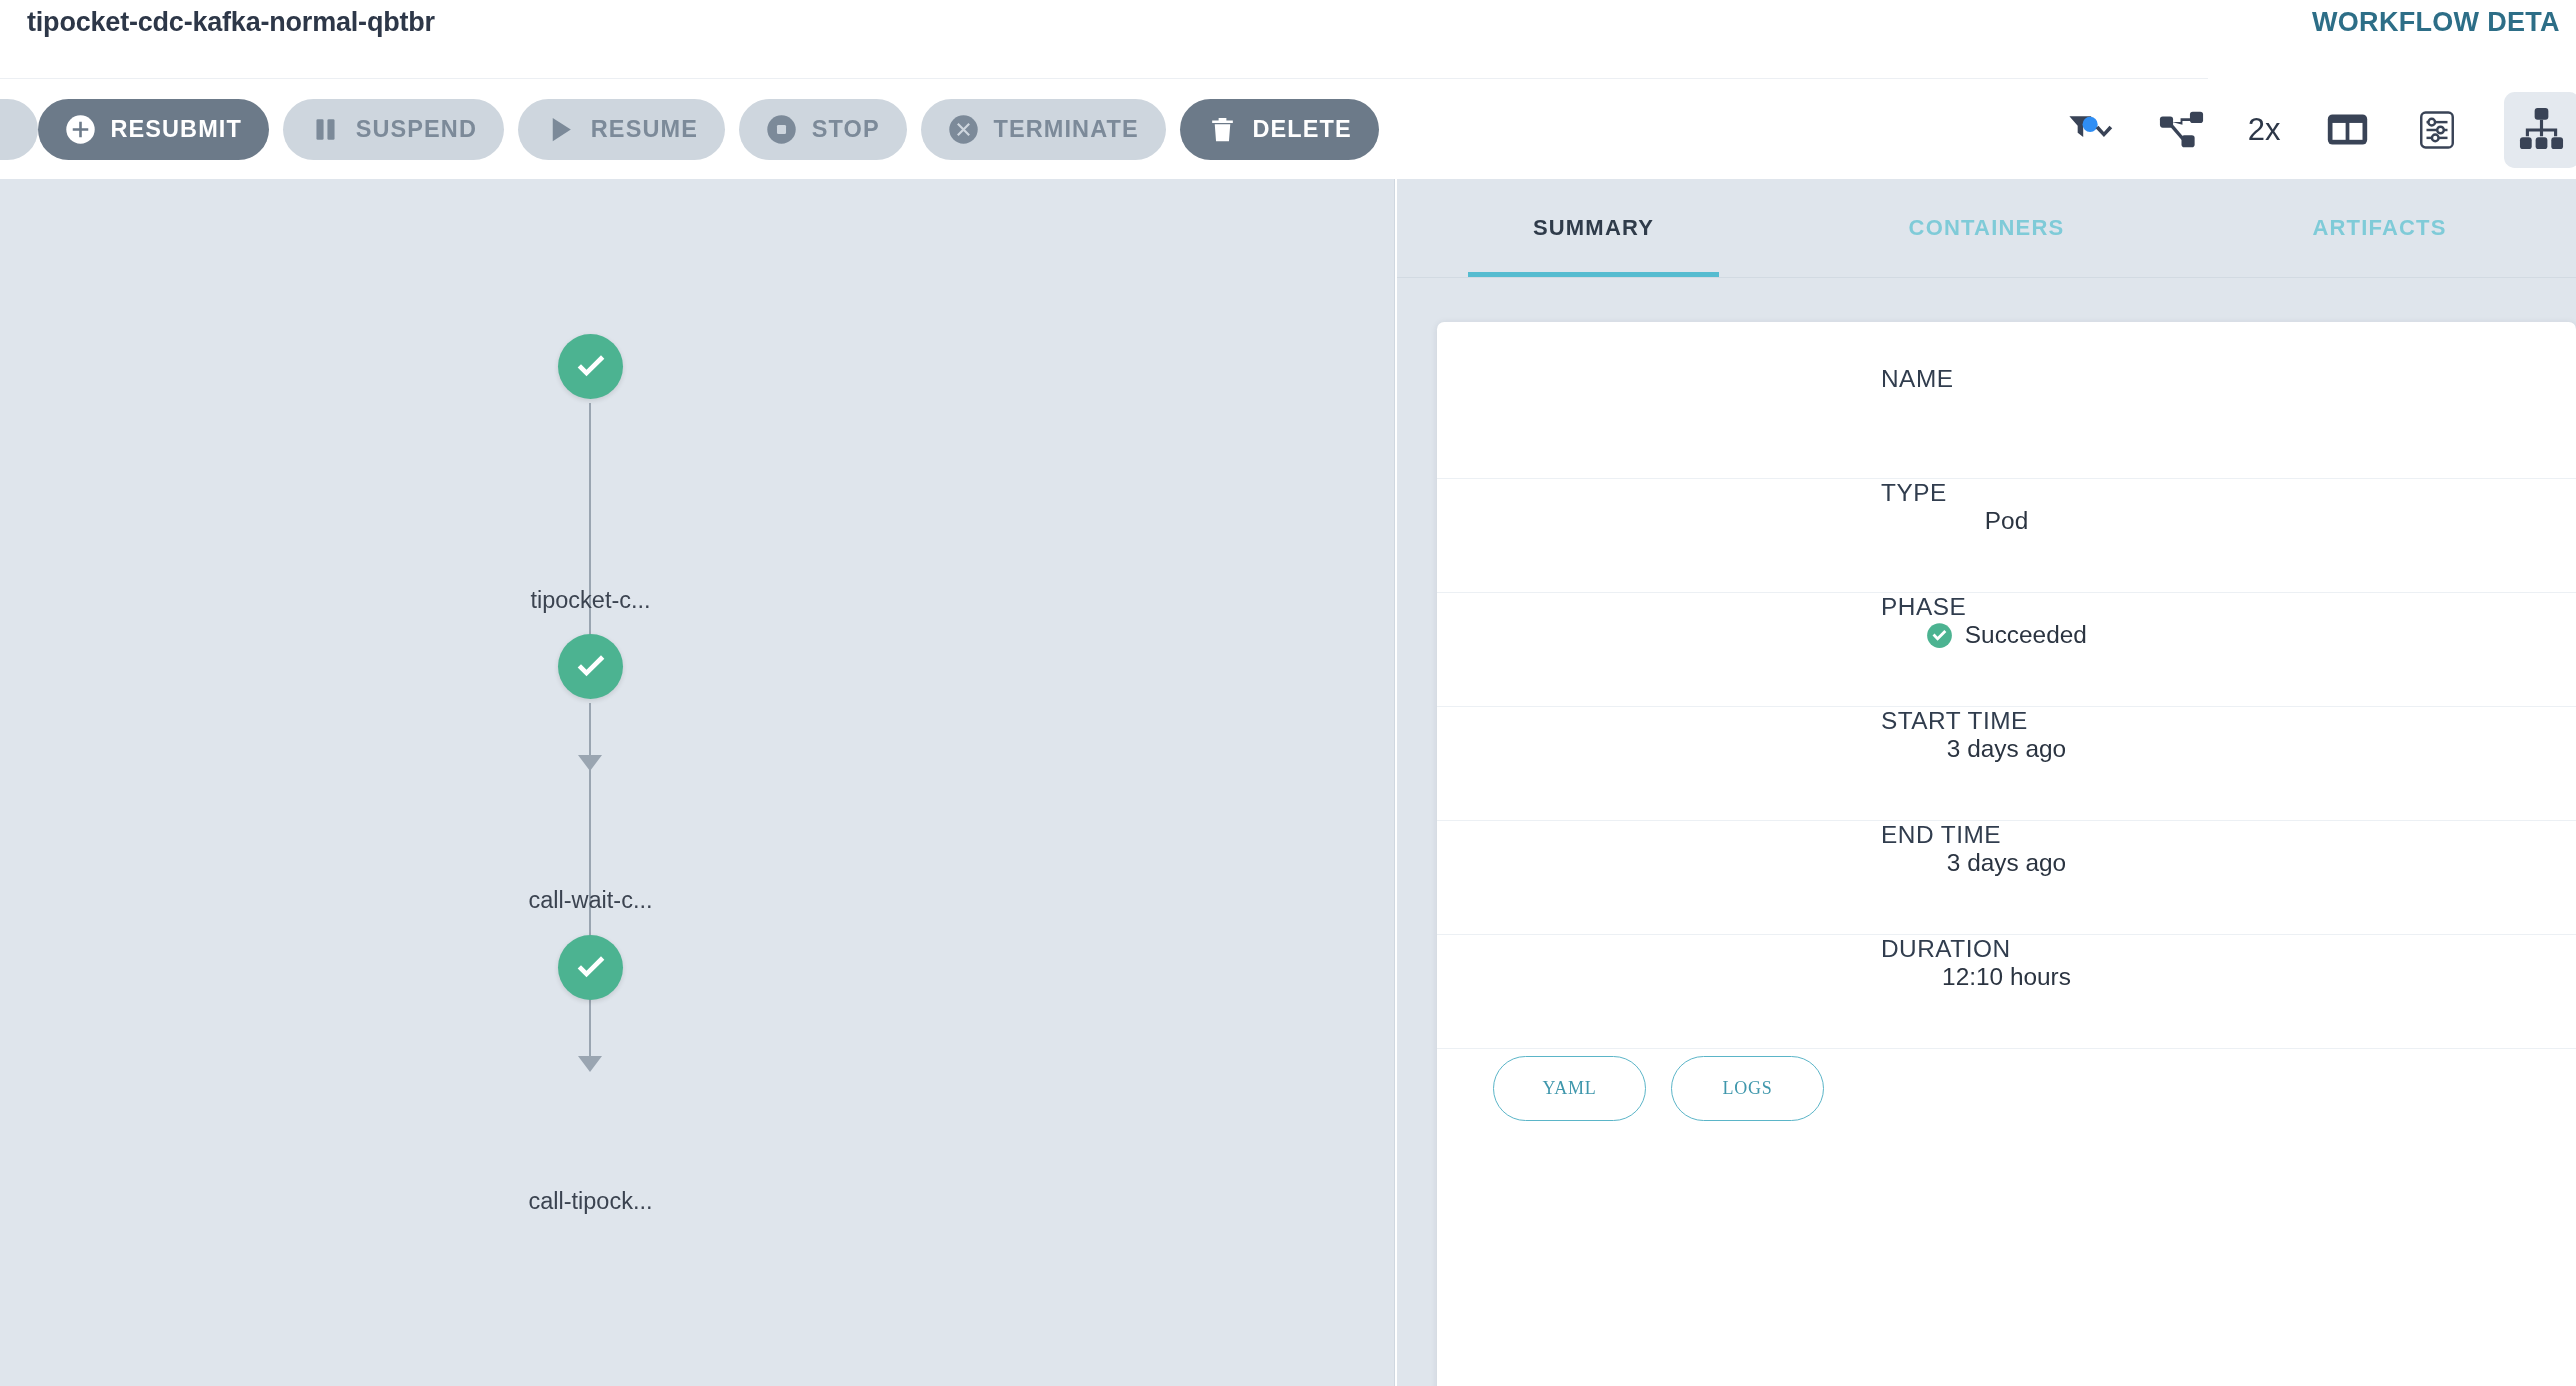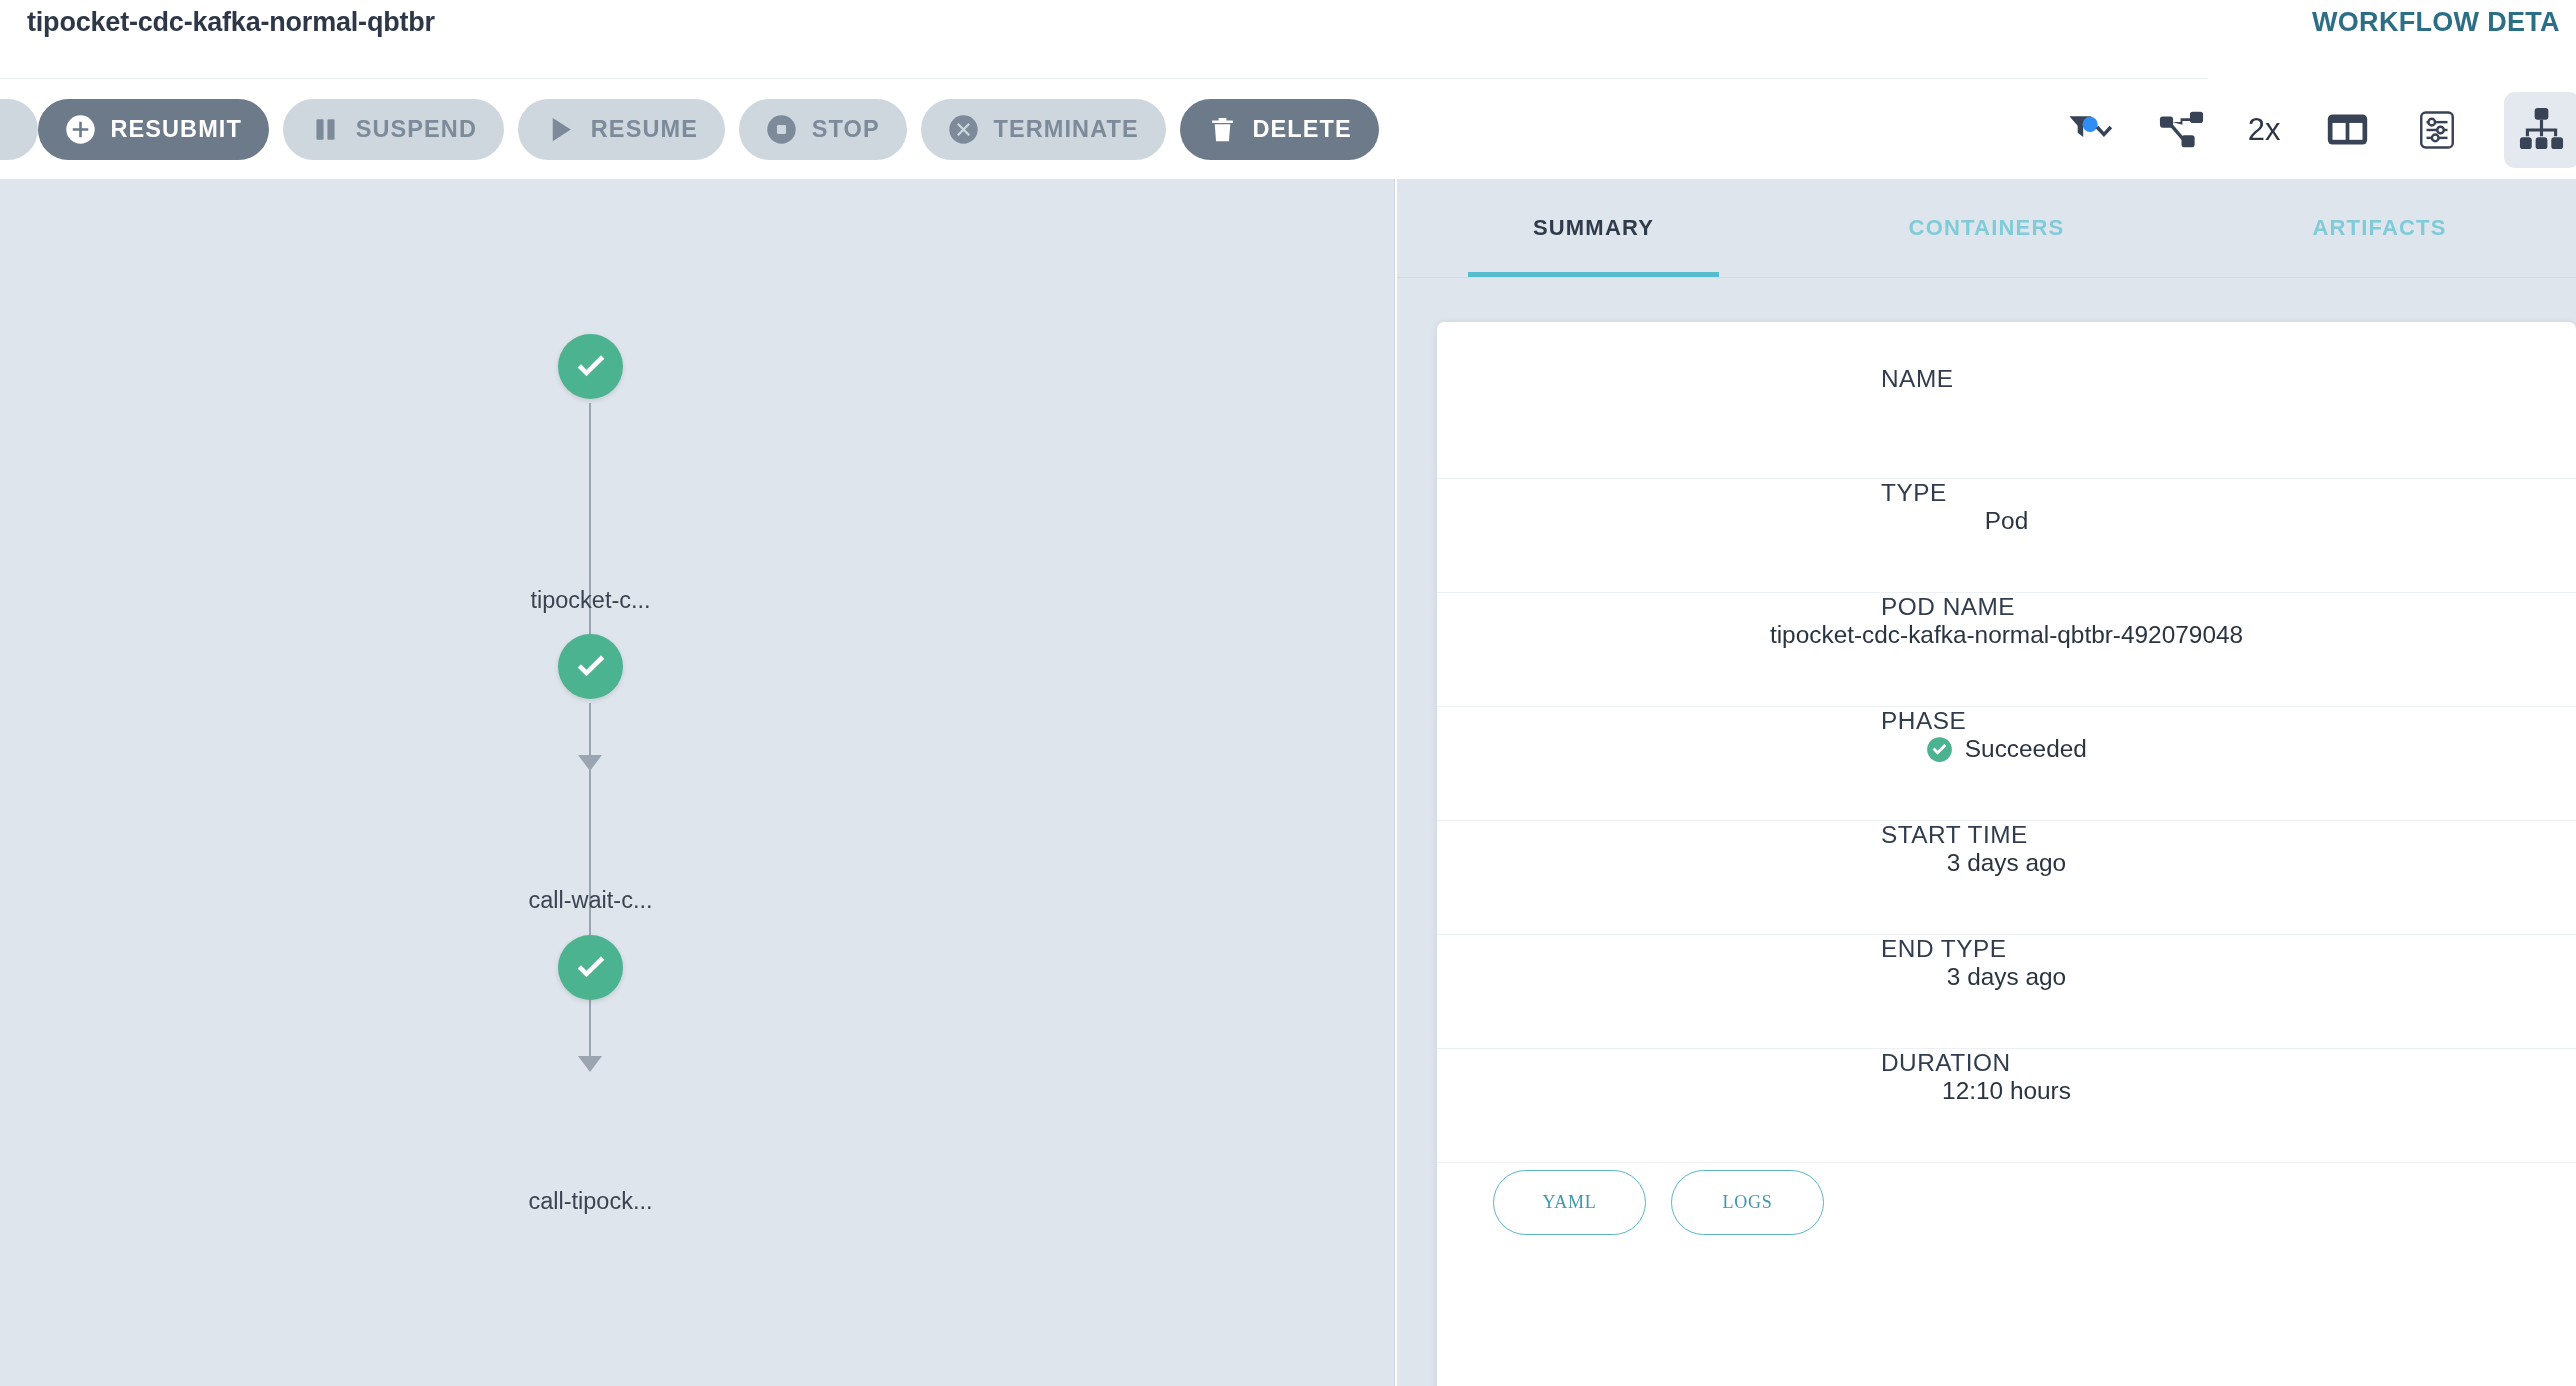--- a/index.html
+++ b/index.html
@@ -286,45 +286,41 @@
 
         <div class="kv-row">
           <div class="kv-key">NAME</div>
         </div>
 
         <div class="kv-row">
           <div class="kv-key">TYPE</div>
           <div class="kv-val">Pod</div>
         </div>
 
-        <div class="kv-row">
-          <div class="kv-key">POD NAME</div>
-          <div class="kv-val">tipocket-cdc-kafka-normal-qbtbr-492079048</div>
-        </div>
 
         <div class="kv-row">
           <div class="kv-key">PHASE</div>
           <div class="kv-val">
             <span class="phase-ic">
               <svg viewBox="0 0 24 24" width="27" height="27">
                   <circle cx="12" cy="12" r="11" fill="#4cb391"></circle>
                   <path d="M10.3 16.6L5.8 12.1l1.8-1.8 2.7 2.7 6-6 1.8 1.8z" fill="#fff"></path>
                 </svg>
             </span>
             <span>Succeeded</span>
           </div>
         </div>
 
         <div class="kv-row">
           <div class="kv-key">START TIME</div>
           <div class="kv-val">3 days ago</div>
         </div>
 
         <div class="kv-row">
-          <div class="kv-key">END TYPE</div>
+          <div class="kv-key">END TIME</div>
           <div class="kv-val">3 days ago</div>
         </div>
 
         <div class="kv-row">
           <div class="kv-key">DURATION</div>
           <div class="kv-val">12:10 hours</div>
         </div>
 
         <div class="card-actions">
           <button class="obtn">YAML</button>

